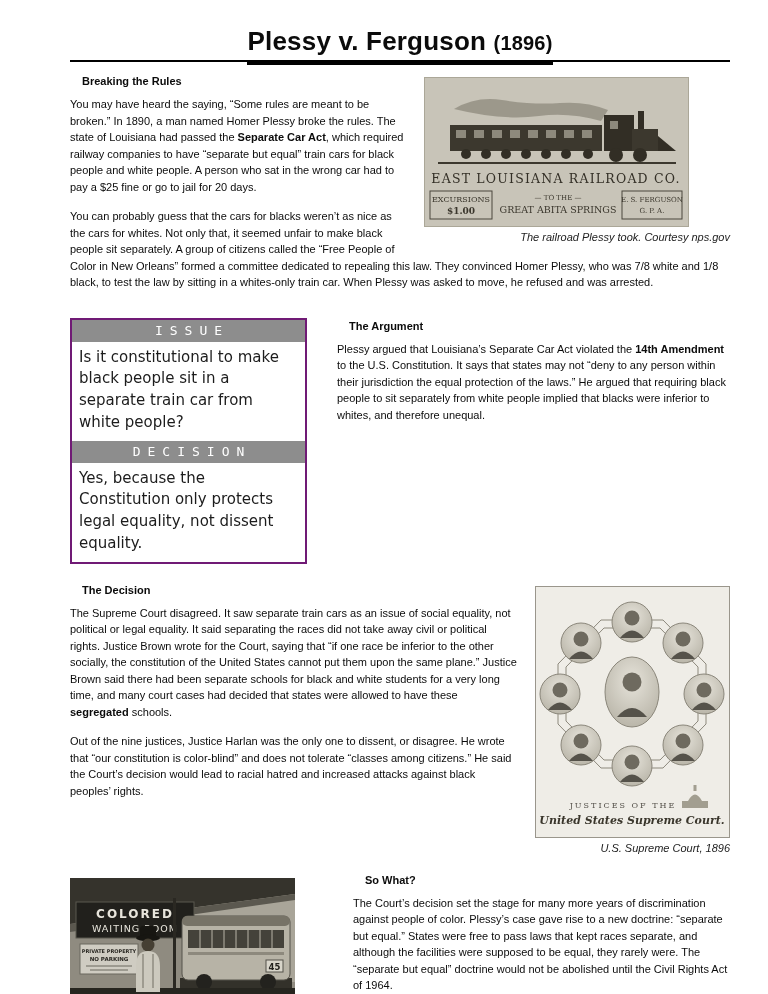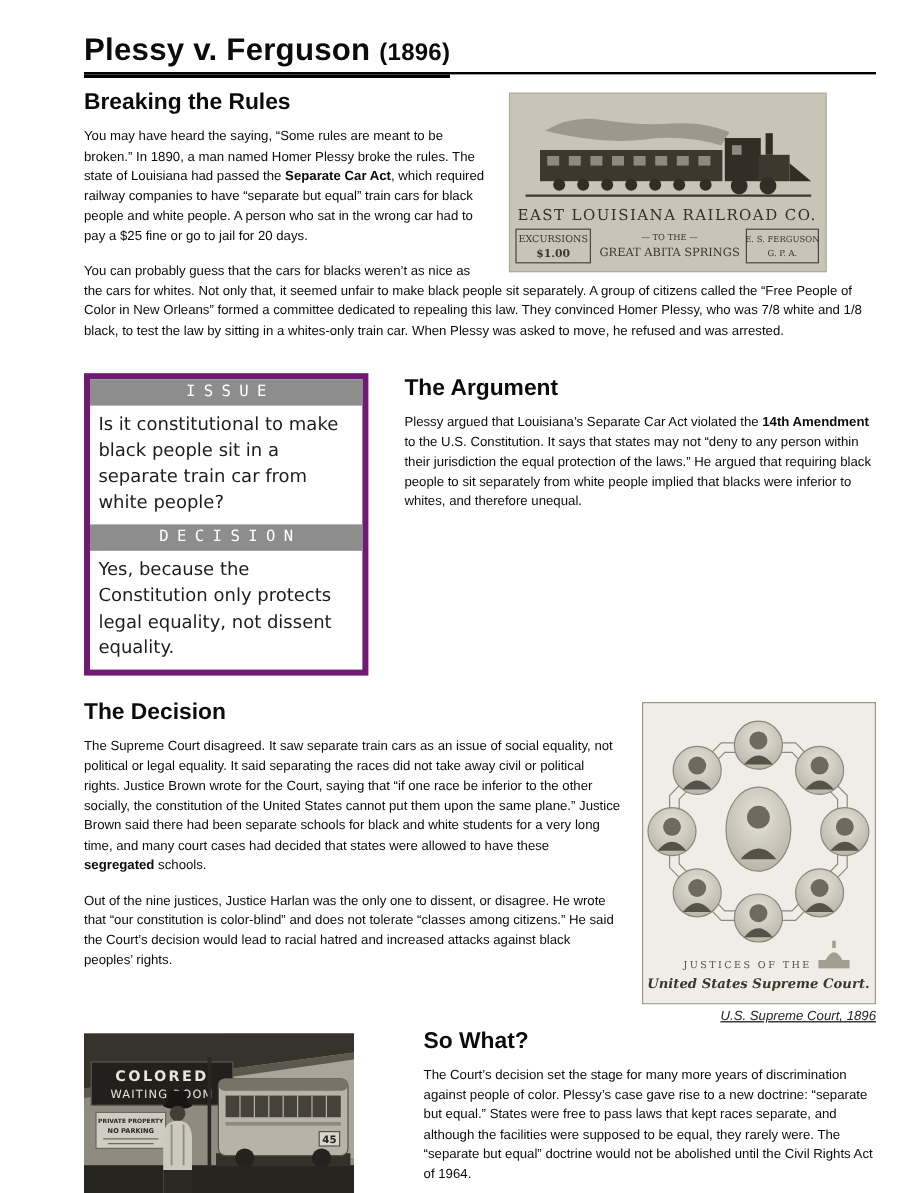--- a/index.html
+++ b/index.html
@@ -15,69 +15,70 @@
   }
 
   
   h1.doc-title {
     font-size: 26px;
     font-weight: 700;
     border-bottom: 2px solid #000;
     padding-bottom: 3px;
     margin-bottom: 13px;
     letter-spacing: 0.2px;
+    text-align: center;
   }
   h1.doc-title .main-t {
     display: inline-block;
     border-bottom: 3px solid #000;
     margin-bottom: -8px;
     padding-bottom: 5px;
   }
   h1.doc-title .year-t { font-size: 20px; font-weight: 700; }
 
   section { display: flow-root; }
 
   h2.sec-h {
-    font-size: 19px;
+    font-size: 11px;
     font-weight: 700;
-    margin: 0 0 9px 0;
+    margin: 0 0 9px 12px;
   }
 
   p.body-p {
     font-size: 11px;
     line-height: 1.5;
     margin: 0 0 13px 0;
   }
   p.body-p b { font-weight: 700; }
 
   .caption {
     font-style: italic;
     font-size: 11px;
     color: #222;
     margin-top: 4px;
     text-align: right;
   }
 
   
   .rail-float { float: right; width: 306px; margin: 2px 0 0 20px; }
-  .court-float { float: right; width: 195px; margin: 2px 0 2px 18px; text-decoration: underline; }
+  .court-float { float: right; width: 195px; margin: 2px 0 18px 18px; }
   .waiting-float { float: left; width: 269px; margin: 4px 14px 2px 0; }
   .rail-float svg, .court-float svg, .waiting-float svg { display: block; }
 
   
   .iss-arg-row {
     display: flex;
     align-items: flex-start;
     gap: 30px;
     margin: 14px 0 20px 0;
   }
   .issue-box {
     flex: 0 0 237px;
     width: 237px;
-    border: 5px solid #701a75;
+    border: 2px solid #701a75;
     background: #fff;
   }
   .issue-box .bar {
     background: #8d8d8d;
     color: #ffffff;
     font-family: "DejaVu Sans Mono", monospace;
     font-size: 13px;
     letter-spacing: 7px;
     padding: 3px 0 4px 7px;
     text-align: center;
@@ -139,20 +140,21 @@
         <text x="132" y="106" text-anchor="middle" font-family="DejaVu Serif, serif" font-size="12.5" letter-spacing="1.2" fill="#332f26">EAST LOUISIANA RAILROAD CO.</text>
         <rect x="6" y="114" width="62" height="28" fill="none" stroke="#4a463c"></rect>
         <text x="37" y="125" text-anchor="middle" font-family="DejaVu Serif, serif" font-size="8" fill="#3a362c">EXCURSIONS</text>
         <text x="37" y="137" text-anchor="middle" font-family="DejaVu Serif, serif" font-size="9" font-weight="bold" fill="#3a362c">$1.00</text>
         <text x="134" y="123" text-anchor="middle" font-family="DejaVu Serif, serif" font-size="7" fill="#3a362c">— TO THE —</text>
         <text x="134" y="136" text-anchor="middle" font-family="DejaVu Serif, serif" font-size="9.5" fill="#3a362c">GREAT ABITA SPRINGS</text>
         <rect x="198" y="114" width="60" height="28" fill="none" stroke="#4a463c"></rect>
         <text x="228" y="125" text-anchor="middle" font-family="DejaVu Serif, serif" font-size="7" fill="#3a362c">E. S. FERGUSON</text>
         <text x="228" y="136" text-anchor="middle" font-family="DejaVu Serif, serif" font-size="7" fill="#3a362c">G. P. A.</text>
       </svg>
+      <div class="caption">The railroad Plessy took. Courtesy nps.gov</div>
     </div>
 
     <h2 class="sec-h">Breaking the Rules</h2>
     <p class="body-p"><span>You may have heard the saying, “Some rules are meant to be broken.” In 1890, a man named Homer Plessy broke the rules. The state of Louisiana had passed the </span><b>Separate Car Act</b><span>, which required railway companies to have “separate but equal” train cars for black people and white people. A person who sat in the wrong car had to pay a $25 fine or go to jail for 20 days.</span></p>
     <p class="body-p">You can probably guess that the cars for blacks weren’t as nice as the cars for whites. Not only that, it seemed unfair to make black people sit separately. A group of citizens called the “Free People of Color in New Orleans” formed a committee dedicated to repealing this law. They convinced Homer Plessy, who was 7/8 white and 1/8 black, to test the law by sitting in a whites-only train car. When Plessy was asked to move, he refused and was arrested.</p>
   </section>
 
   <div class="iss-arg-row">
     <div class="issue-box">
       <div class="bar">ISSUE</div>

